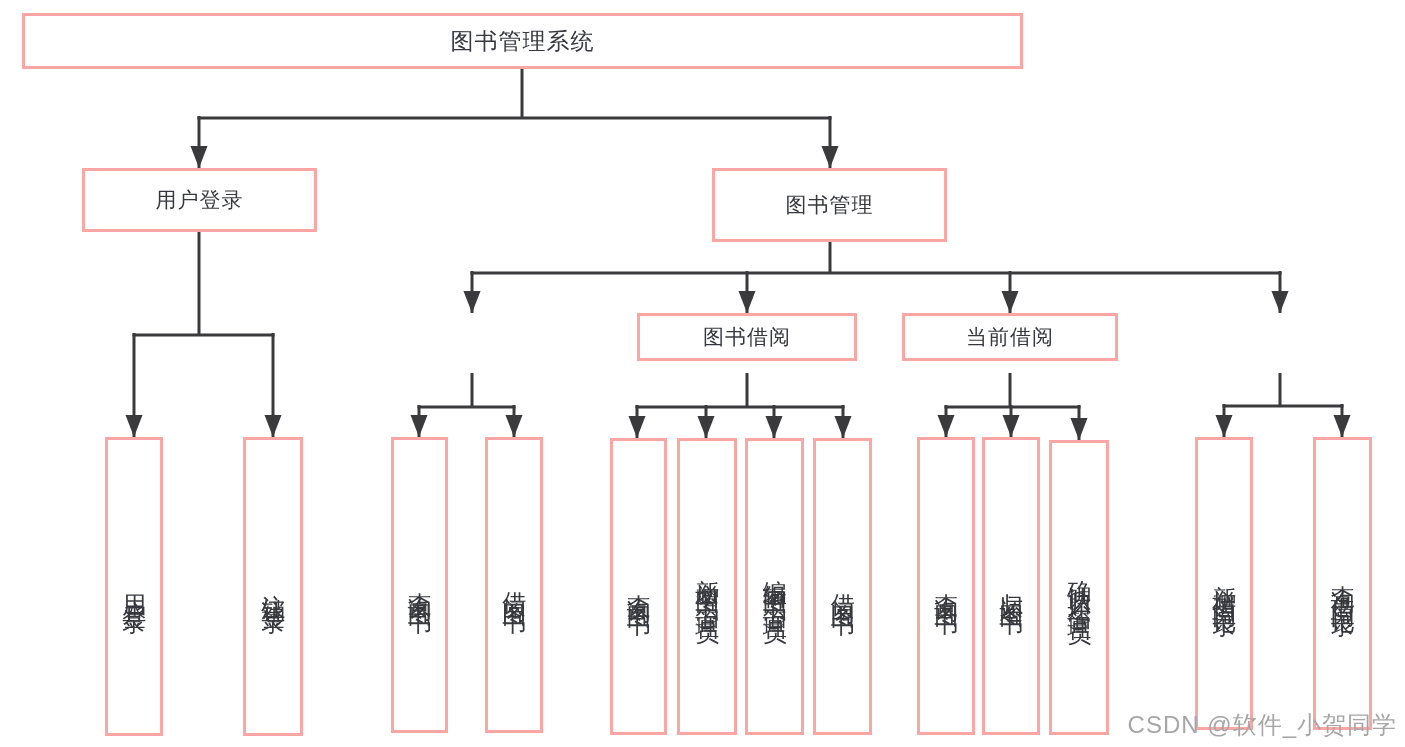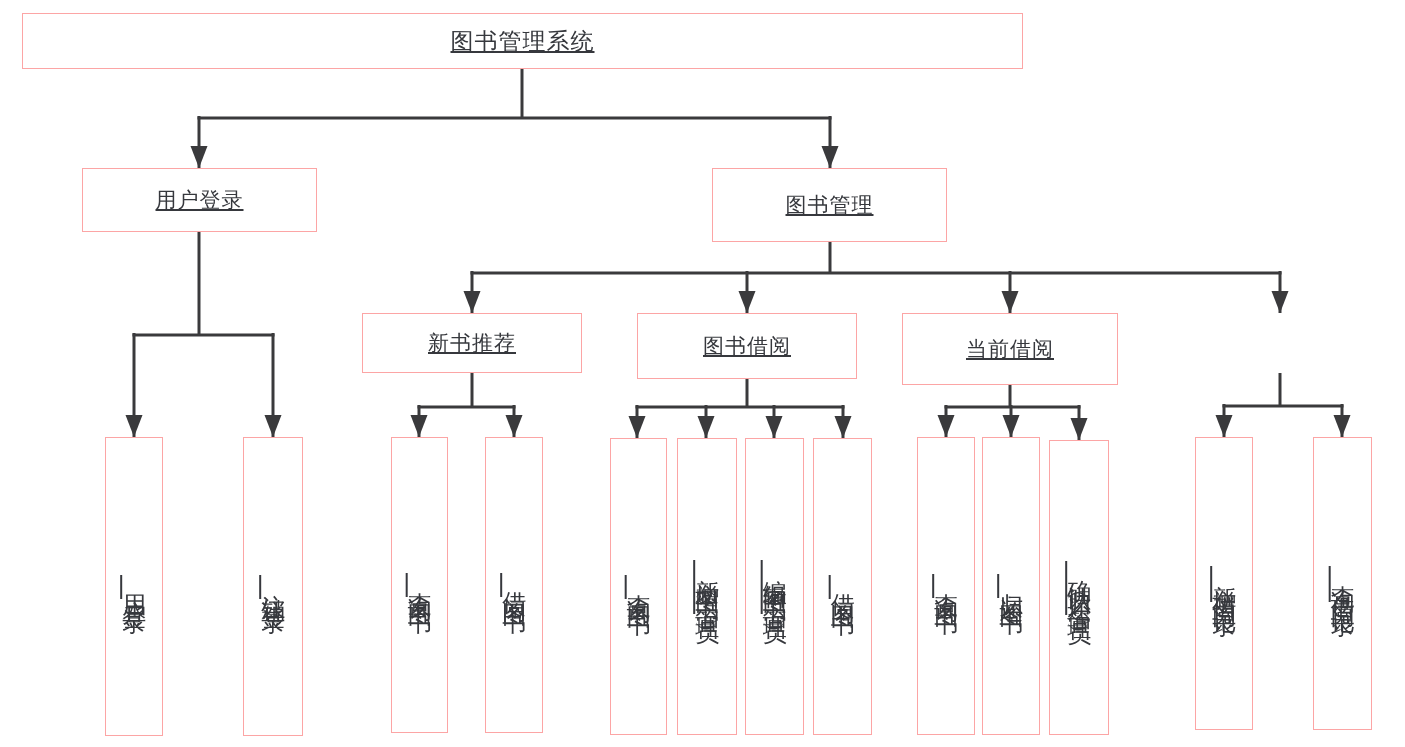--- a/index.html
+++ b/index.html
@@ -8,27 +8,26 @@
     width:1405px;height:747px;
     background:#ffffff;
     font-family:"Liberation Sans", sans-serif;
     overflow:hidden;
   }
   #connectors{position:absolute;left:0;top:0;z-index:1;}
   .box{
     position:absolute;
     box-sizing:border-box;
     background:#ffffff;
-    border:1px solid #fca5a5;
+    border:3px solid #fca5a5;
     display:flex;
     align-items:center;
     justify-content:center;
     color:#36383d;
     z-index:2;
-    text-decoration:underline;
   }
   .h-label{font-size:21px;letter-spacing:1px;white-space:nowrap;}
   .root-label{font-size:23px;letter-spacing:1px;white-space:nowrap;}
   .leaf .v-label{
     writing-mode:vertical-rl;
     text-orientation:mixed;
     font-size:24px;
     letter-spacing:6px;
     line-height:1.1;
     white-space:nowrap;
@@ -103,27 +102,24 @@
     <span class="root-label">图书管理系统</span>
   </div>
 
   <div class="box" style="left:82px;top:168px;width:235px;height:64px;">
     <span class="h-label">用户登录</span>
   </div>
   <div class="box" style="left:712px;top:168px;width:235px;height:74px;">
     <span class="h-label">图书管理</span>
   </div>
 
-  <div class="box" style="left:362px;top:313px;width:220px;height:60px;">
-    <span class="h-label">新书推荐</span>
-  </div>
-  <div class="box" style="left:637px;top:313px;width:220px;height:66px;">
+  <div class="box" style="left:637px;top:313px;width:220px;height:48px;">
     <span class="h-label">图书借阅</span>
   </div>
-  <div class="box" style="left:902px;top:313px;width:216px;height:72px;">
+  <div class="box" style="left:902px;top:313px;width:216px;height:48px;">
     <span class="h-label">当前借阅</span>
   </div>
 
   <div class="box leaf" style="left:105px;top:437px;width:58px;height:299px;">
     <span class="v-label">用户登录</span>
   </div>
   <div class="box leaf" style="left:243px;top:437px;width:60px;height:299px;">
     <span class="v-label">注销登录</span>
   </div>
 
@@ -157,14 +153,15 @@
     <span class="v-label">确认归还（管理员）</span>
   </div>
 
   <div class="box leaf" style="left:1195px;top:437px;width:58px;height:293px;">
     <span class="v-label">新增借阅记录</span>
   </div>
   <div class="box leaf" style="left:1313px;top:437px;width:59px;height:293px;">
     <span class="v-label">查询借阅记录</span>
   </div>
 
+  <div class="watermark">CSDN @软件_小贺同学</div>
 
 </div>
 
 </body></html>

